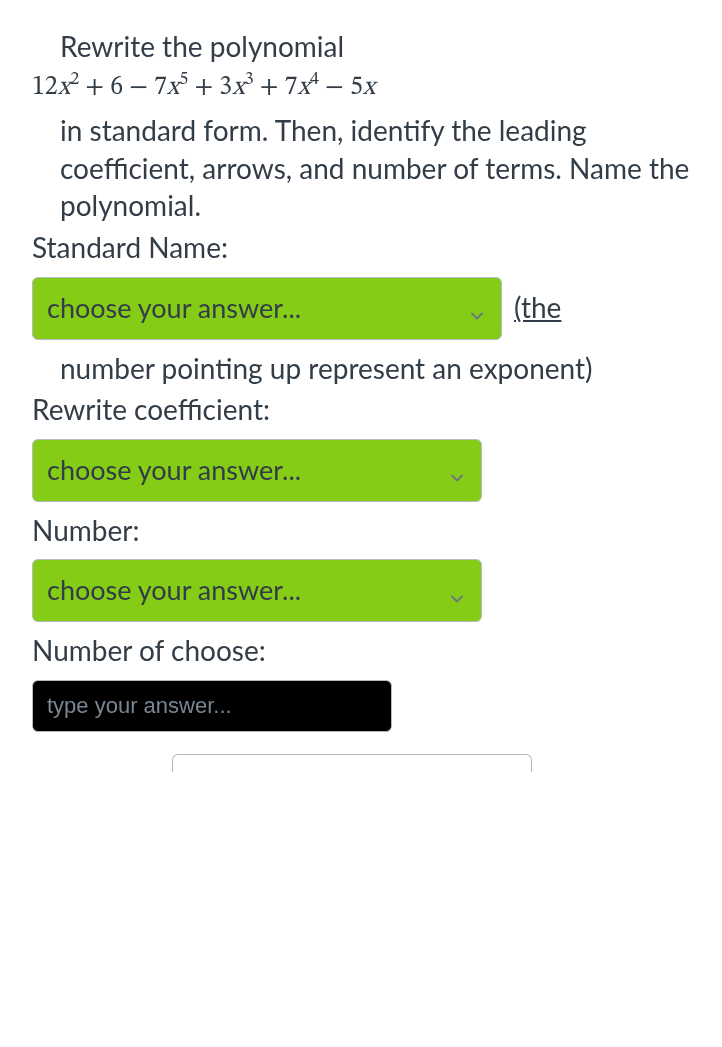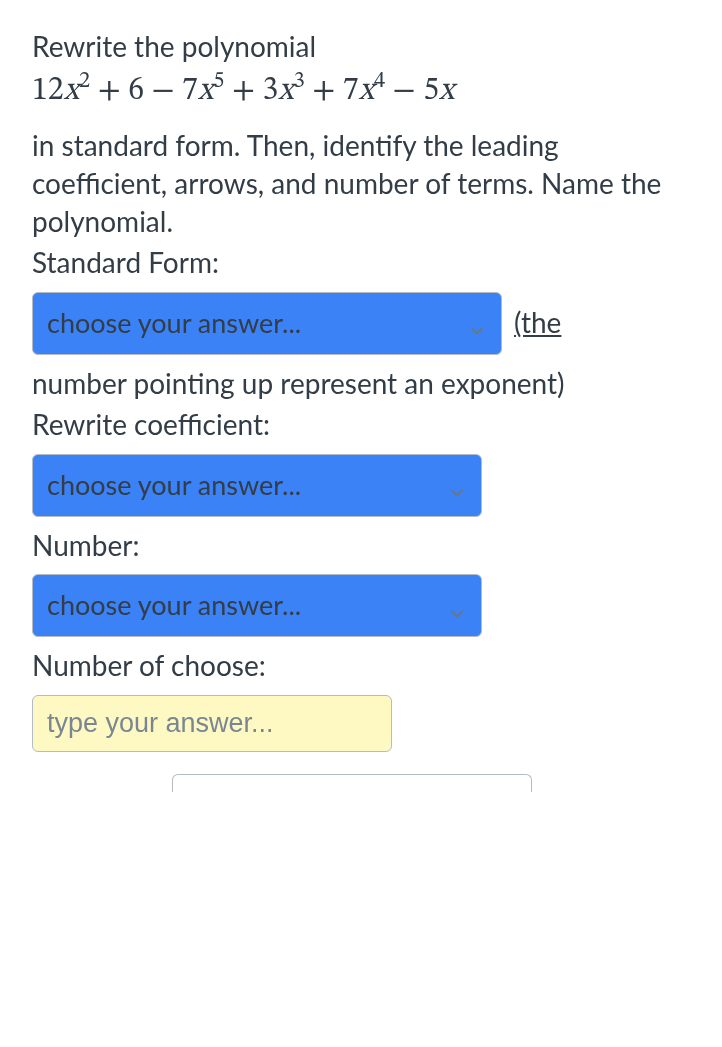--- a/index.html
+++ b/index.html
@@ -4,59 +4,59 @@
   <style>
     * { margin: 0; padding: 0; box-sizing: border-box; }
     body {
       font-family: 'Lato', 'Helvetica Neue', Arial, sans-serif;
       color: #333d47;
       padding: 28px 32px;
       width: 722px;
       font-size: 28px;
       line-height: 1.35;
     }
-    .question-text { margin-bottom: 4px; }
+    .question-text { margin-bottom: 4px; margin-left: 28px; }
     .math-line {
       font-family: 'STIX Two Math', 'Cambria Math', 'Times New Roman', serif;
-      font-size: 32px;
+      font-size: 26px;
       white-space: nowrap;
-      margin: 2px 0 14px 0;
+      margin: 2px 0 7px 0;
     }
     .math-line sup { font-size: 0.7em; vertical-align: super; line-height: 0; }
     .label { margin-top: 2px; margin-bottom: 8px; }
     .row { display: flex; align-items: center; gap: 12px; margin: 10px 0; }
     .select {
       border: 1px solid #b4bbc2;
       border-radius: 6px;
       padding: 12px 14px;
       display: flex;
       align-items: center;
       justify-content: space-between;
       min-width: 340px;
-      background: #3b82f6;
+      background: #84cc16;
       cursor: pointer;
       font-size: 27px;
       color: #333d47;
     }
     .select.wide { width: 470px; }
     .select.mid { width: 450px; }
     .chevron {
       width: 20px;
       height: 20px;
       flex-shrink: 0;
     }
     .chevron svg { width: 100%; height: 100%; }
     .input {
       border: 1px solid #b4bbc2;
       border-radius: 6px;
       padding: 12px 14px;
-      font-size: 27px;
+      font-size: 22px;
       color: #7a8691;
       width: 360px;
-      background: #fef9c3;
+      background: #000000;
       outline: none;
     }
     .input::placeholder { color: #7a8691; }
     .after-text { font-size: 28px; color: #333d47; text-decoration: underline; }
     .trailing-input-frag {
       margin-top: 22px;
       margin-left: 140px;
       border: 1px solid #b4bbc2;
       border-top-left-radius: 6px;
       border-top-right-radius: 6px;
@@ -70,21 +70,21 @@
 <body>
 
 <div class="question-text">Rewrite the polynomial</div>
 
 <div class="math-line">
   <span>12<i>x</i><sup>2</sup> + 6 − 7<i>x</i><sup>5</sup> + 3<i>x</i><sup>3</sup> + 7<i>x</i><sup>4</sup> − 5<i>x</i></span>
 </div>
 
 <div class="question-text">in standard form. Then, identify the leading coefficient, arrows, and number of terms. Name the polynomial.</div>
 
-<div class="label">Standard Form:</div>
+<div class="label">Standard Name:</div>
 
 <div class="row">
   <div class="select wide">
     <span>choose your answer...</span>
     <span class="chevron">
       <svg viewBox="0 0 24 24" fill="none" stroke="#6b7680" stroke-width="2.2" stroke-linecap="round" stroke-linejoin="round">
           <polyline points="6 9 12 15 18 9"></polyline>
         </svg>
     </span>
   </div>

